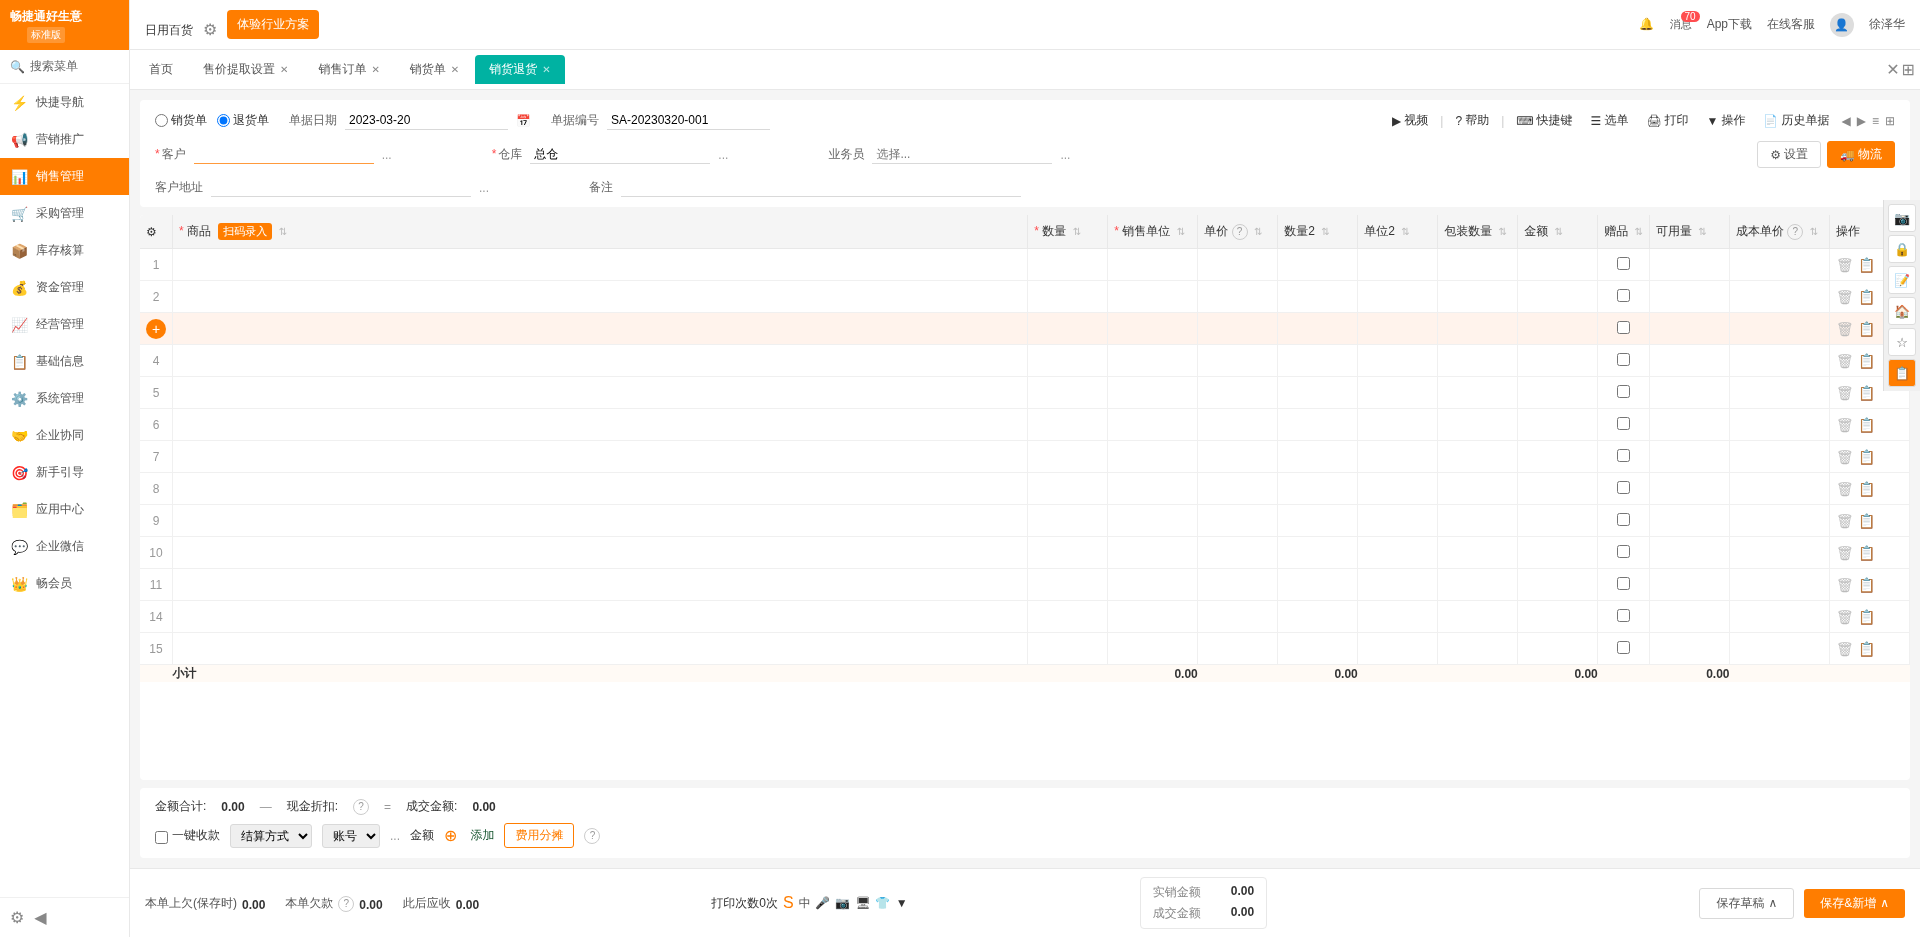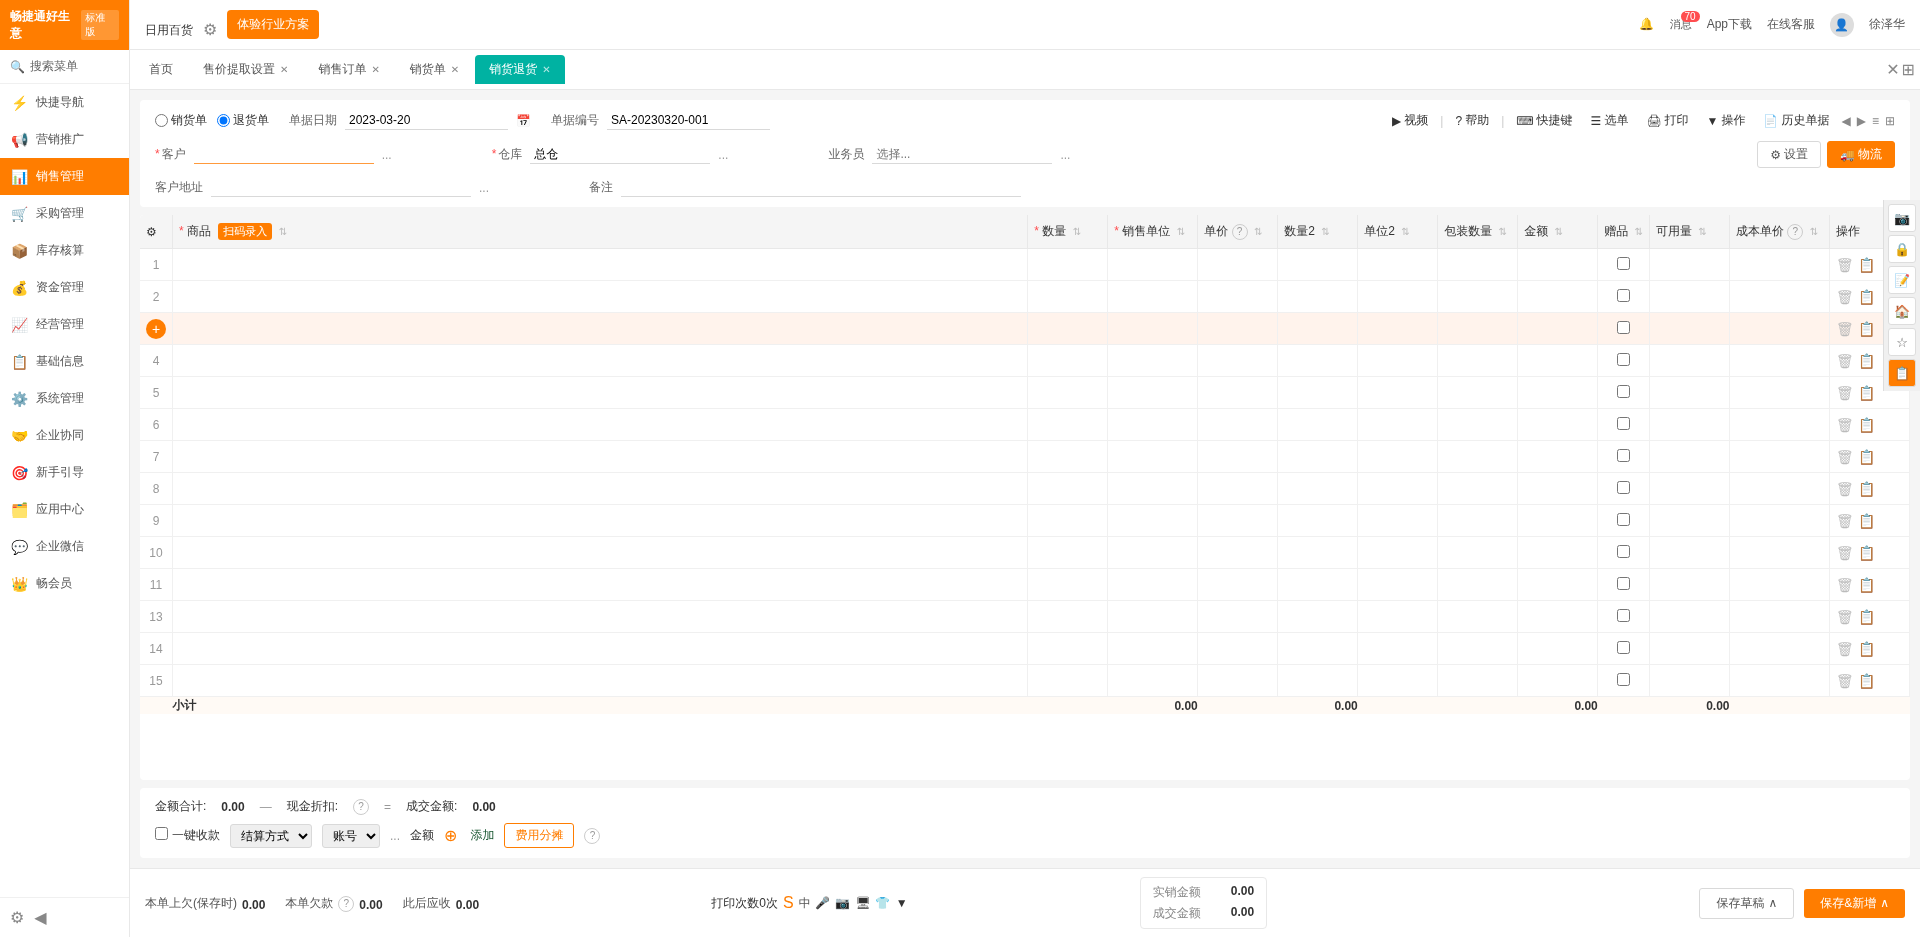--- a/index.html
+++ b/index.html
@@ -89,35 +89,35 @@
 
     .delete-btn { color: #bbb; cursor: pointer; font-size: 14px; }
     .copy-btn { color: #bbb; cursor: pointer; font-size: 14px; }
 
     .input-in-cell { border: none; outline: none; width: 100%; background: transparent; font-size: 12px; }
 
     .col-actions { display: flex; gap: 5px; align-items: center; }
     .settings-btn { width: 28px; height: 28px; background: #fff; border: 1px solid #ddd; border-radius: 3px; display: flex; align-items: center; justify-content: center; cursor: pointer; font-size: 13px; color: #666; }
 
     .payment-row { display: flex; align-items: center; gap: 10px; margin-top: 8px; }
-    .checkbox-label { display: flex; align-items: flex-start; gap: 4px; cursor: pointer; }
+    .checkbox-label { display: flex; align-items: flex-end; gap: 4px; cursor: pointer; }
     .select-input { border: 1px solid #d9d9d9; padding: 3px 6px; border-radius: 3px; font-size: 12px; }
 
     .help-circle { width: 16px; height: 16px; border-radius: 50%; border: 1px solid #ccc; display: inline-flex; align-items: center; justify-content: center; color: #999; font-size: 10px; cursor: pointer; }
 
     .orange-dot { color: #ff7d00; font-size: 16px; cursor: pointer; margin-right: 3px; }
 
     .tab-first { padding: 6px 14px; cursor: pointer; font-size: 12px; color: #555; }
   </style>
 </head>
 <body>
 
 <div class="sidebar">
   <div class="sidebar-logo">
-    <div style="display:flex;flex-direction:row;align-items:flex-start;">
+    <div style="display:flex;flex-direction:column;align-items:center;">
       <span style="color:#fff;font-size:12px;font-weight:bold;">畅捷通好生意</span>
       <span style="background:#fff3;color:#fff;font-size:10px;padding:1px 4px;border-radius:2px;margin-top:2px;">标准版</span>
     </div>
   </div>
 
   <div class="sidebar-search">
     <span>🔍</span>
     <span>搜索菜单</span>
   </div>
 
@@ -637,46 +637,20 @@
     <td>
       <div class="col-actions">
         <span class="delete-btn">🗑</span>
         <span class="copy-btn">📋</span>
       </div>
     </td>
   </tr>
               <tr>
     <td class="row-num">
       11
-    </td>
-    <td>
-      
-    </td>
-    <td></td>
-    <td></td>
-    <td></td>
-    <td></td>
-    <td></td>
-    <td></td>
-    <td></td>
-    <td class="col-checkbox">
-      <input type="checkbox" style="">
-    </td>
-    <td></td>
-    <td></td>
-    <td>
-      <div class="col-actions">
-        <span class="delete-btn">🗑</span>
-        <span class="copy-btn">📋</span>
-      </div>
-    </td>
-  </tr>
-              <tr>
-    <td class="row-num">
-      13
     </td>
     <td>
       
     </td>
     <td></td>
     <td></td>
     <td></td>
     <td></td>
     <td></td>
     <td></td>

